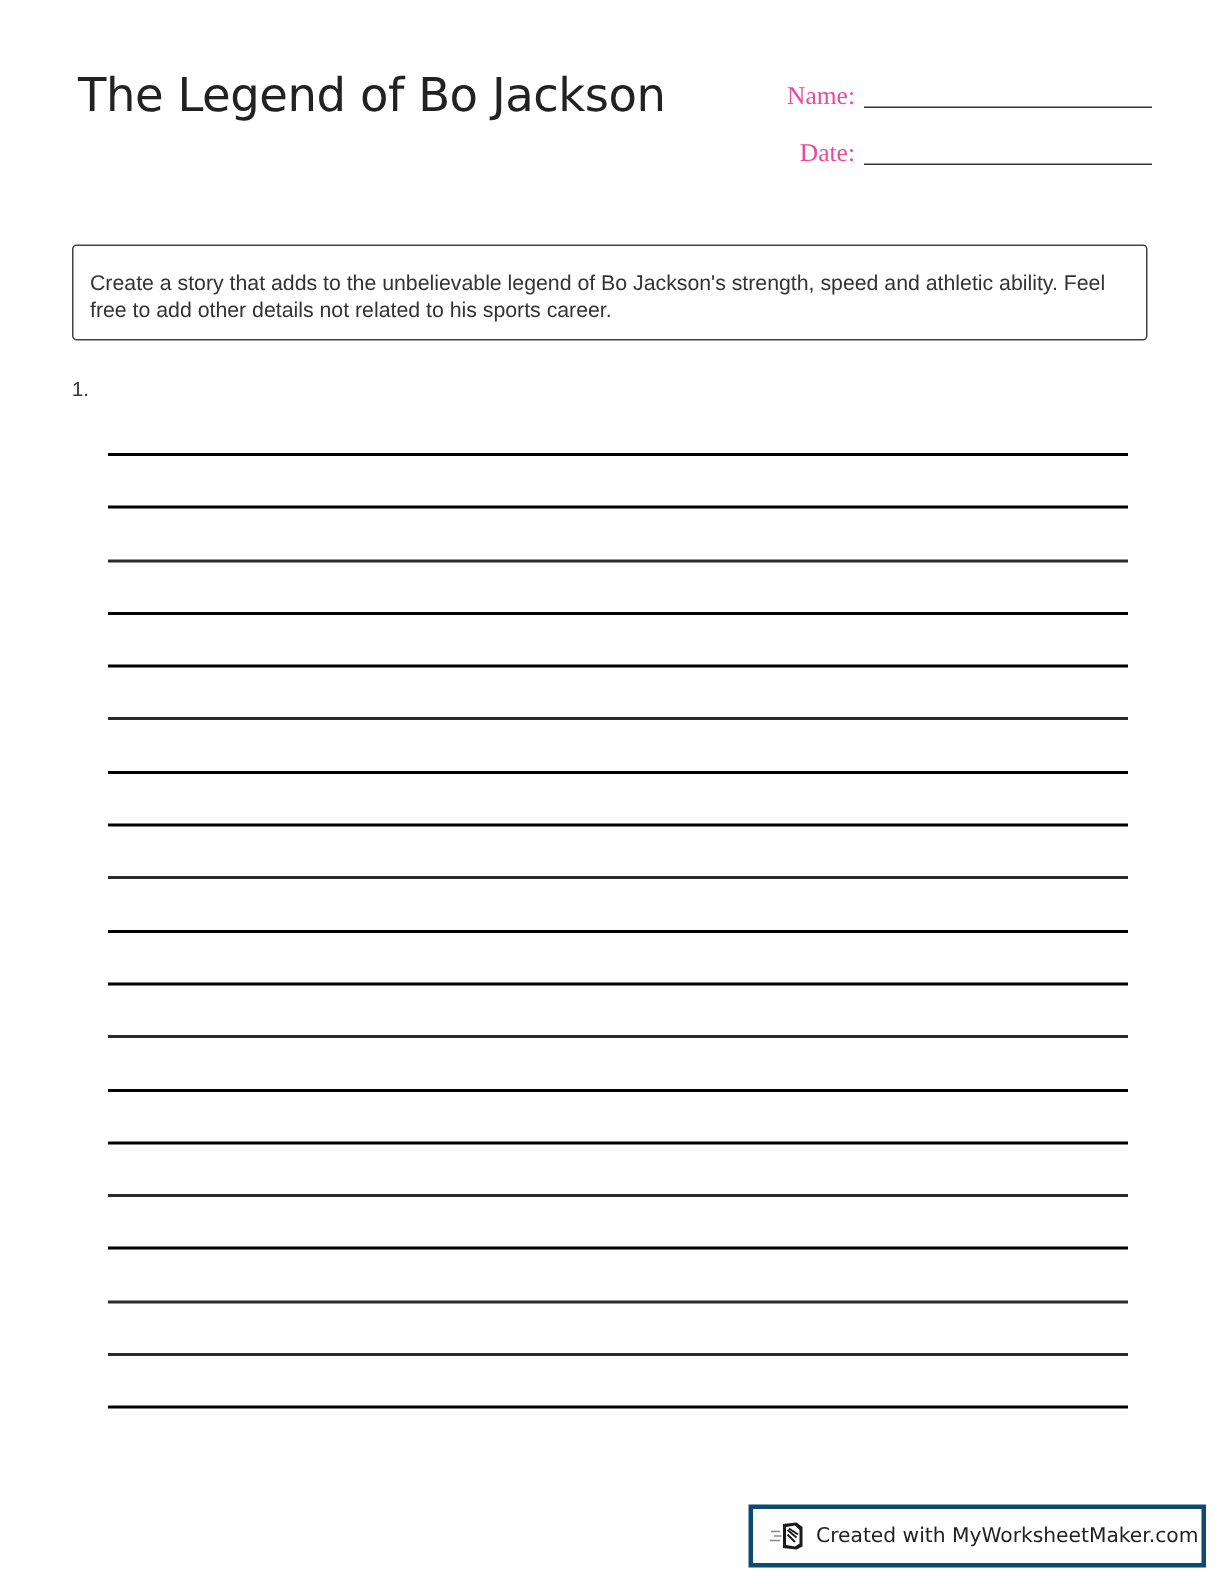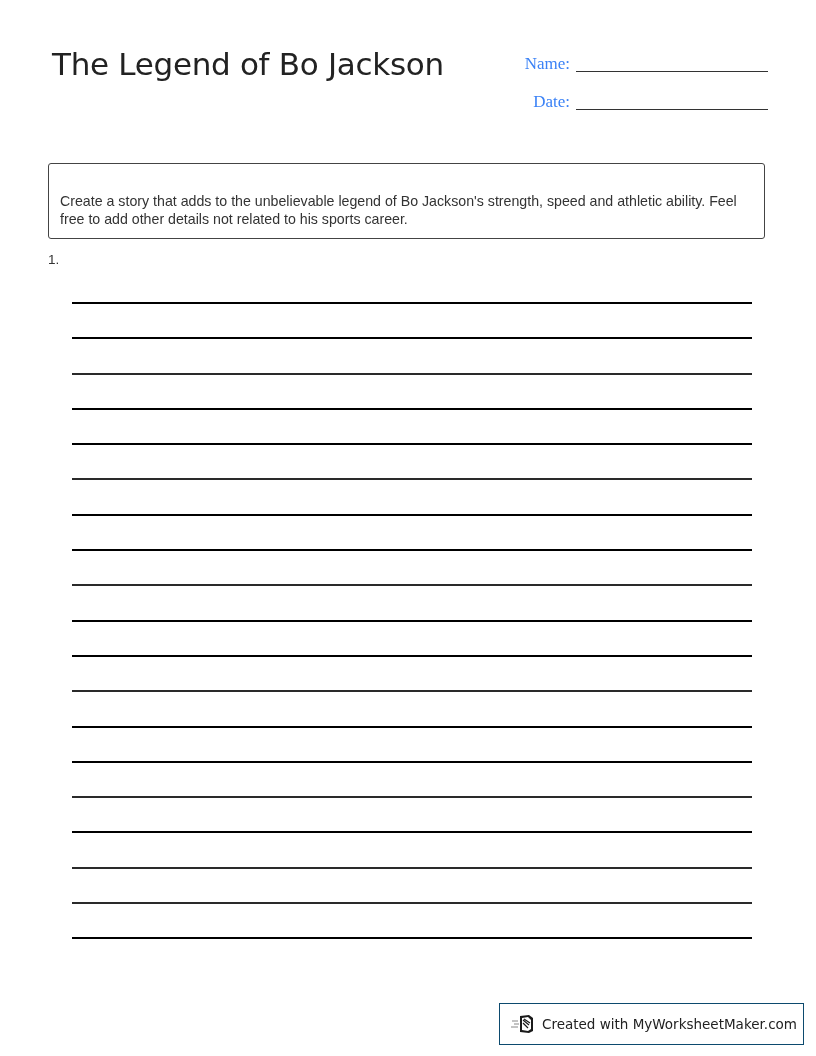--- a/index.html
+++ b/index.html
@@ -26,42 +26,42 @@
       white-space: nowrap;
       margin: 0;
     }
     .field {
       position: absolute;
       right: 48px;
       display: flex;
       align-items: flex-end;
       font-family: "Liberation Serif", serif;
       font-size: 17px;
-      color: #3b82f6;
+      color: #ec4899;
     }
     .field-label {
       text-align: right;
       margin-right: 6px;
       line-height: 1;
     }
     .field-line {
       width: 192px;
       border-bottom: 1.5px solid #333;
       height: 14px;
     }
     .field-name { top: 55px; }
     .field-date { top: 93px; margin-left: 10px; }
 
     .instructions {
       position: absolute;
       left: 48px;
       top: 163px;
       width: 692px;
       height: 40px;
-      padding: 28px 12px 6px 11px;
+      padding: 16px 12px 6px 11px;
       border: 1px solid #444;
       border-radius: 3px;
       font-family: "Liberation Sans", sans-serif;
       font-size: 14.2px;
       line-height: 18px;
       color: #333;
       box-sizing: content-box;
     }
 
     .q-number {
@@ -85,21 +85,21 @@
       margin-bottom: 33.3px;
     }
     .answer-line.gray { background: #2a2a2a; }
 
     .footer-badge {
       position: absolute;
       left: 499px;
       top: 1003px;
       width: 305px;
       height: 42px;
-      border: 1px solid #0c4a6e;
+      border: 3px solid #0c4a6e;
       box-sizing: border-box;
       display: flex;
       align-items: center;
       font-family: "DejaVu Sans", sans-serif;
       font-size: 13.5px;
       color: #222;
     }
     .footer-icon {
       margin-left: 11px;
       margin-right: 7px;

